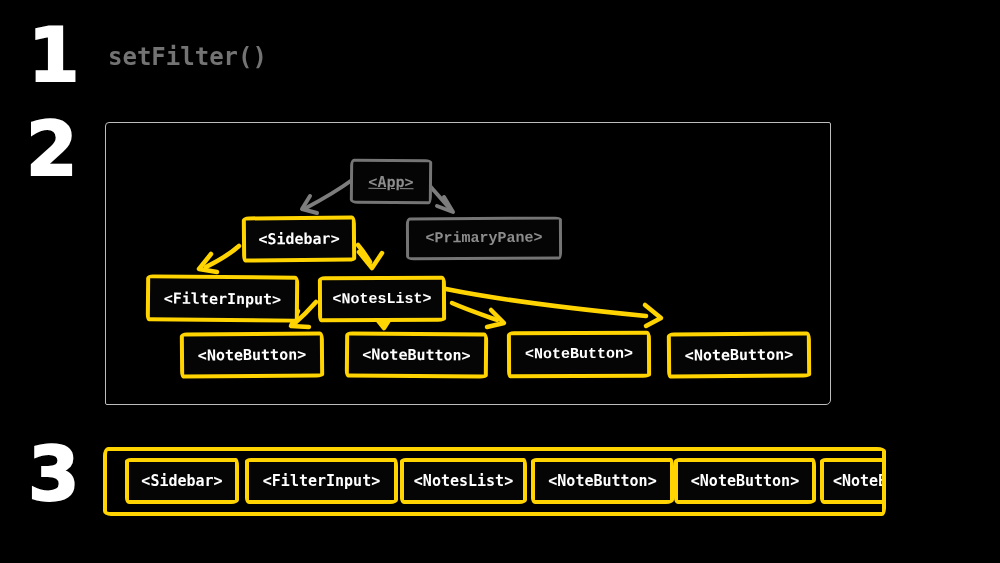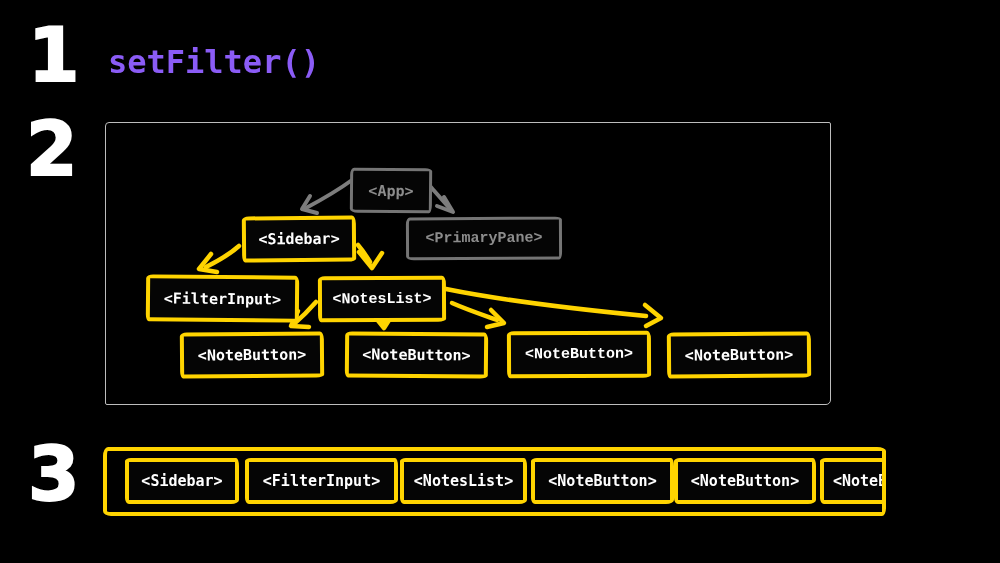--- a/index.html
+++ b/index.html
@@ -11,42 +11,42 @@
   
   .step-num{
     position:absolute;color:#fff;
     font-family:"DejaVu Sans","Liberation Sans",sans-serif;
     font-weight:900;font-size:74px;line-height:1;
     -webkit-text-stroke:2px #fff;letter-spacing:-2px;
   }
 
   
   .code-title{
-    position:absolute;left:108px;top:43px;color:#8b5cf6;
-    font-weight:bold;font-size:32px;letter-spacing:0px;
+    position:absolute;left:108px;top:43px;color:#737373;
+    font-weight:bold;font-size:24px;letter-spacing:0px;
   }
 
   
   .tree-frame{
     position:absolute;left:105px;top:122px;width:724px;height:281px;
     border:1px solid #bdbdbd;border-radius:4px 2px 5px 2px;
     background:transparent;
   }
 
   
   .n-box{
     position:absolute;display:flex;align-items:center;justify-content:center;
     background:#050505;color:#fff;font-weight:bold;font-size:15px;
     border:4px solid #FFD400;
     border-radius:7px 4px 8px 3px / 4px 8px 3px 7px;
   }
   .n-box.gray{border:3px solid #757575;color:#8c8c8c;border-radius:4px 7px 3px 8px / 7px 3px 8px 4px;}
   .r1{transform:rotate(-0.5deg);} .r2{transform:rotate(0.5deg);} .r3{transform:rotate(-0.3deg);font-family:Liberation Mono, monospace;}
 
-  #node-app{left:350px;top:168px;width:76px;height:39px;}
+  #node-app{left:350px;top:159px;width:76px;height:39px;text-decoration:underline;}
   #node-sidebar{left:242px;top:216px;width:106px;height:38px;}
   #node-primary-pane{left:406px;top:217px;width:150px;height:37px;}
   #node-filter-input{left:146px;top:275px;width:145px;height:39px;}
   #node-notes-list{left:318px;top:276px;width:120px;height:38px;}
   #node-nb1{left:180px;top:332px;width:136px;height:38px;}
   #node-nb2{left:345px;top:332px;width:135px;height:38px;}
   #node-nb3{left:507px;top:331px;width:136px;height:39px;}
   #node-nb4{left:667px;top:332px;width:136px;height:38px;}
 
   

